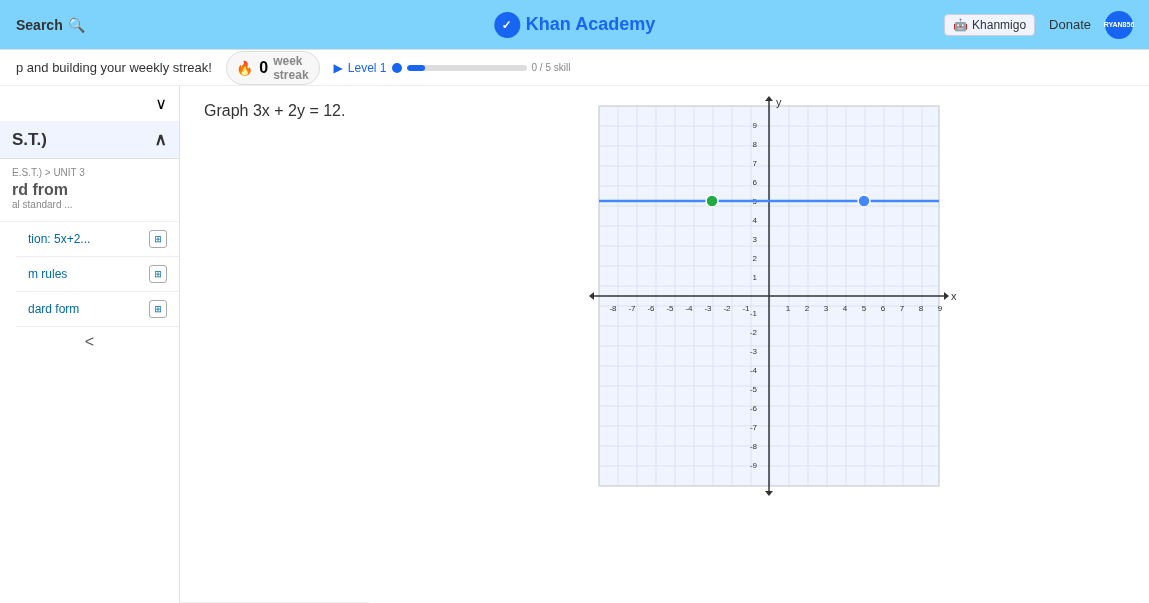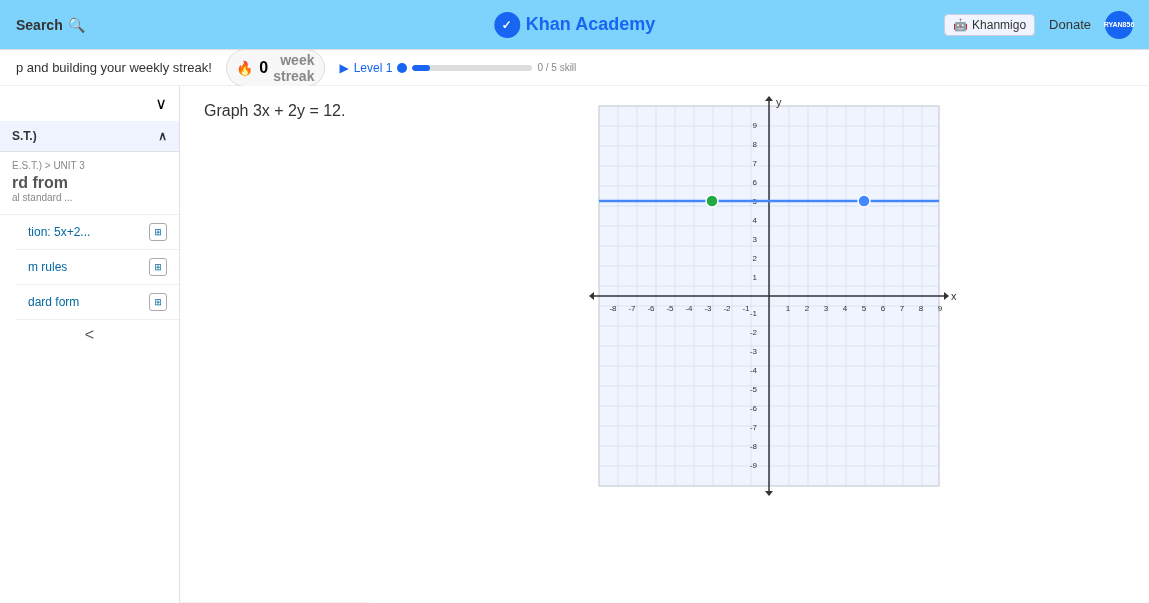--- a/index.html
+++ b/index.html
@@ -116,23 +116,22 @@
       border-radius: 20px;
       padding: 2px 10px;
       font-size: 13px;
       font-weight: bold;
     }
     .streak-fire {
       color: #ff6b00;
       font-size: 14px;
     }
     .streak-week {
-      font-size: 14px;
+      font-size: 12px;
       color: #888;
-      text-align: right;
     }
     .level-badge {
       display: flex;
       align-items: center;
       gap: 5px;
       font-size: 12px;
       color: #1865f2;
     }
     .level-dot {
       width: 10px;
@@ -181,21 +180,21 @@
       display: flex;
       justify-content: flex-end;
       padding: 8px 12px;
       cursor: pointer;
     }
     .sidebar-section-header {
       display: flex;
       align-items: center;
       justify-content: space-between;
       padding: 8px 12px;
-      font-size: 12px;
+      font-size: 17px;
       font-weight: bold;
       color: #333;
       background: #f0f4ff;
       border-bottom: 1px solid #e0e0e0;
     }
     .sidebar-subsection {
       padding: 8px 12px;
       font-size: 11px;
       color: #555;
       border-bottom: 1px solid #eee;

